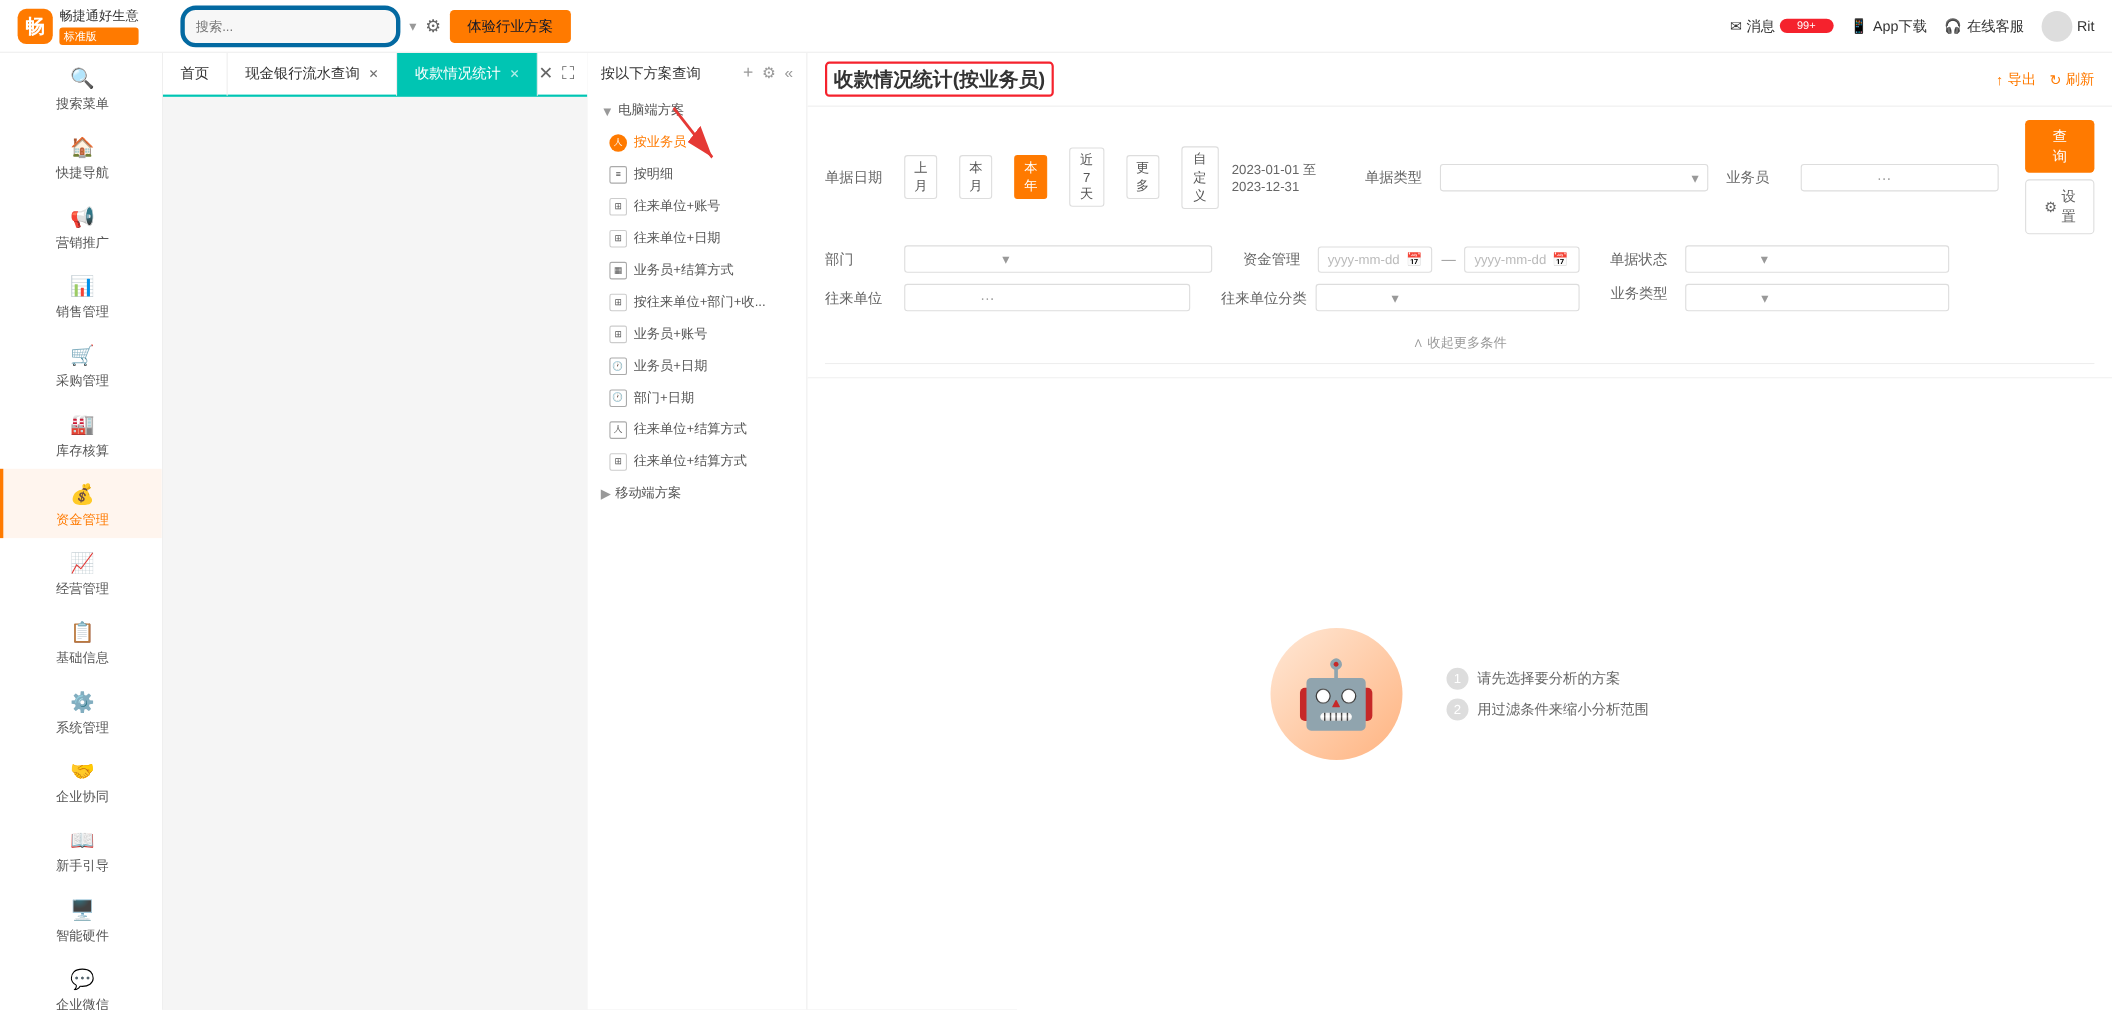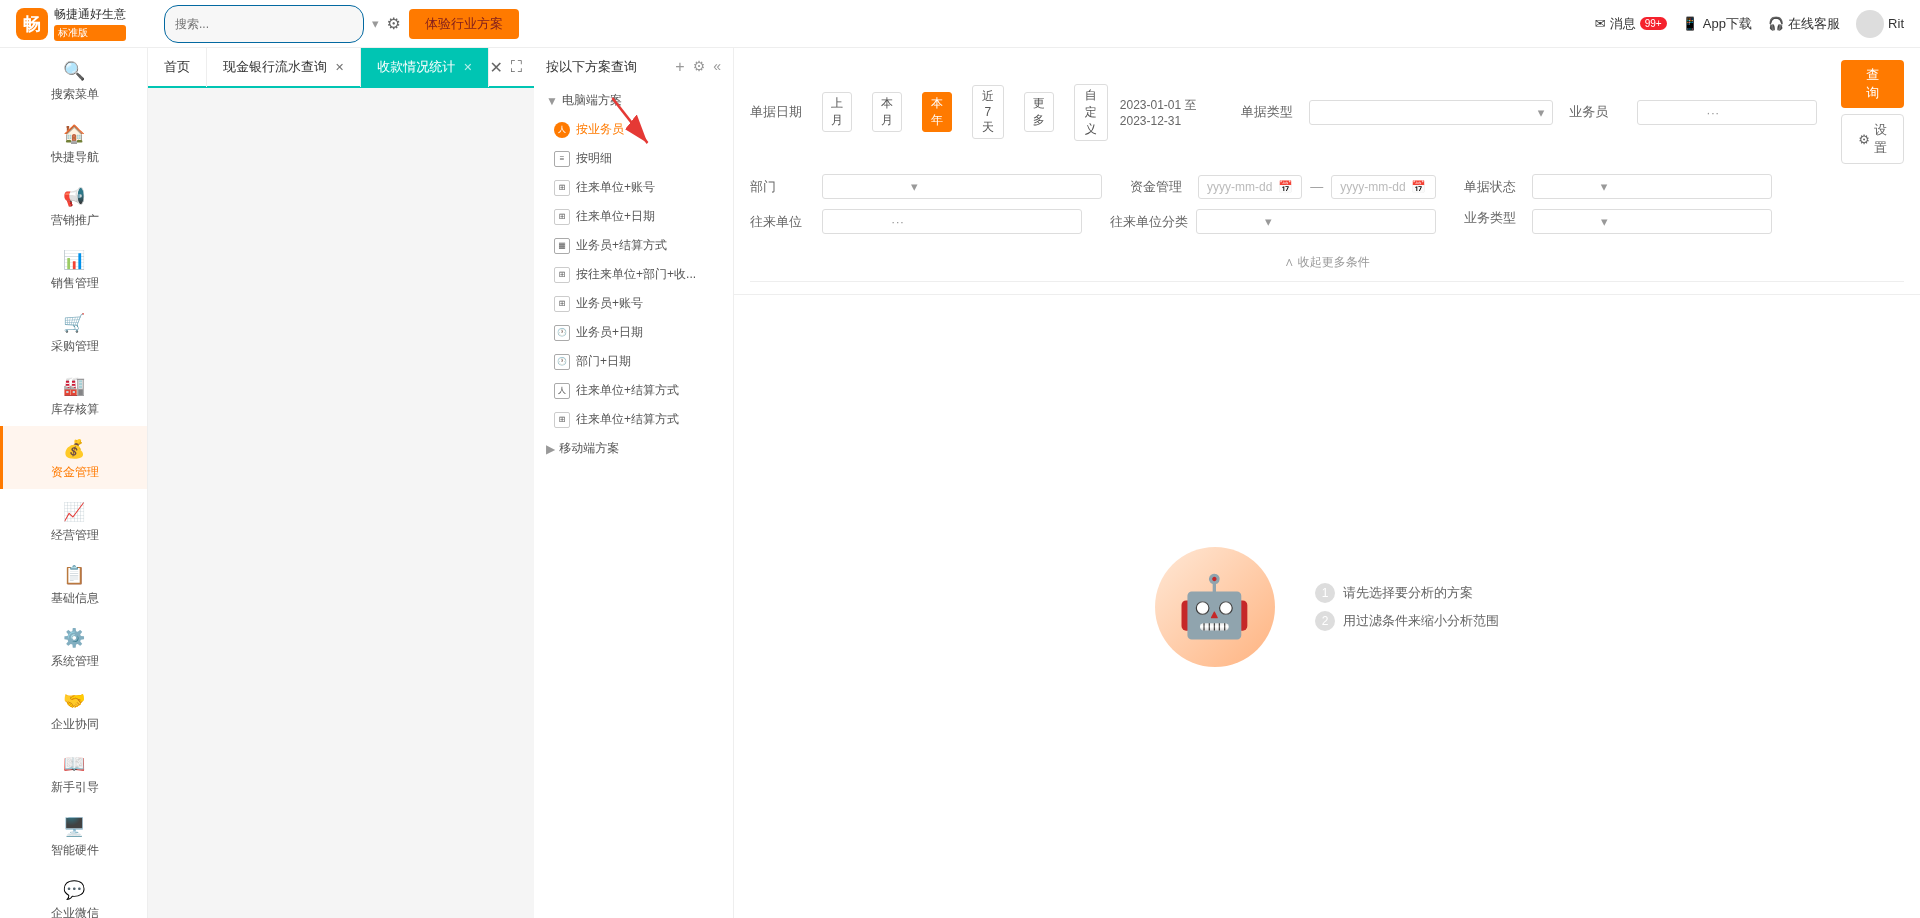--- a/index.html
+++ b/index.html
@@ -32,36 +32,36 @@
     .edition-badge { font-size: 10px; color: #fff; background: #ff7a00; padding: 1px 4px; border-radius: 3px; }
     .header-search-area {
       flex: 1;
       display: flex;
       align-items: center;
       gap: 8px;
     }
     .header-search-bar {
       width: 200px;
       height: 38px;
-      border: 1px solid #0369a1;
+      border: 4px solid #0369a1;
       border-radius: 14px;
       padding: 0 10px;
       font-size: 12px;
       background: #f7f7f7;
       color: #a21caf;
     }
     .header-dropdown-arrow {
       color: #999; cursor: pointer;
     }
     .header-gear {
       color: #666; cursor: pointer; font-size: 16px;
     }
     .trial-btn {
       background: #ff7a00;
-      color: #7f1d1d;
+      color: #0f172a;
       border: none;
       border-radius: 4px;
       padding: 6px 16px;
       font-size: 13px;
       cursor: pointer;
     }
     .header-right {
       display: flex;
       align-items: center;
       gap: 16px;
@@ -69,21 +69,21 @@
     }
     .header-right-item {
       display: flex; align-items: center; gap: 4px;
       font-size: 13px; color: #333; cursor: pointer;
     }
     .badge-red {
       background: #f5222d;
       color: #fff;
       border-radius: 10px;
       font-size: 10px;
-      padding: 1px 5px;
+      padding: 1px 16px;
     }
     .user-avatar {
       width: 28px; height: 28px;
       background: #ddd;
       border-radius: 50%;
     }
 
     
     .main-layout {
       display: flex;
@@ -643,20 +643,33 @@
         </div>
 
         <div class="schema-section">
           <span style="cursor:pointer;">▶</span>
           <span class="schema-section-label">移动端方案</span>
         </div>
       </div>
 
       <div class="main-panel">
 
+        <div class="page-title-bar">
+          <h1 class="page-title">收款情况统计(按业务员)</h1>
+          <div class="page-title-actions">
+            <div class="page-action-btn">
+              <span>↑</span>
+              <span>导出</span>
+            </div>
+            <div class="page-action-btn">
+              <span>↻</span>
+              <span>刷新</span>
+            </div>
+          </div>
+        </div>
 
         <div class="filter-area">
 
           <div class="filter-row">
             <span class="filter-label">单据日期</span>
             <div class="filter-date-buttons">
               <button class="date-btn">上月</button>
               <button class="date-btn">本月</button>
               <button class="date-btn active">本年</button>
               <button class="date-btn">近7天</button>

